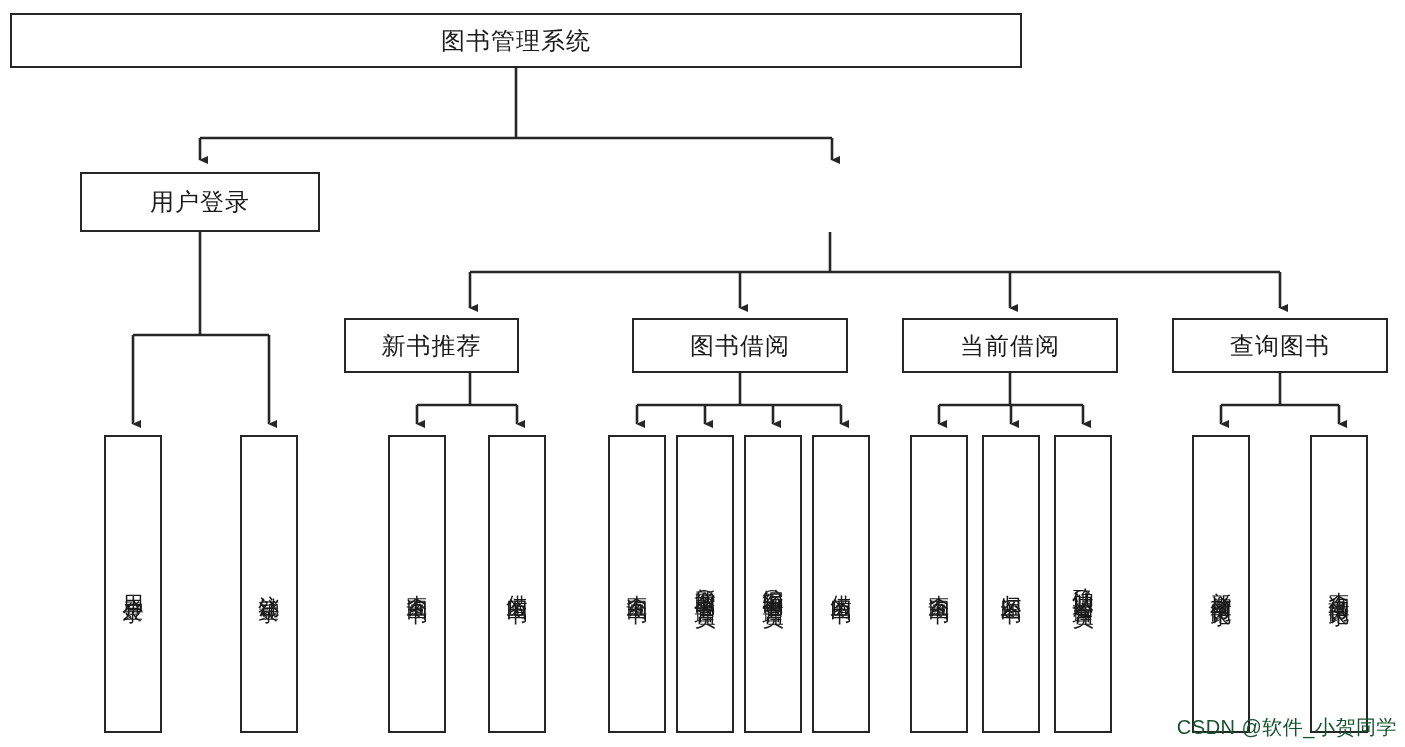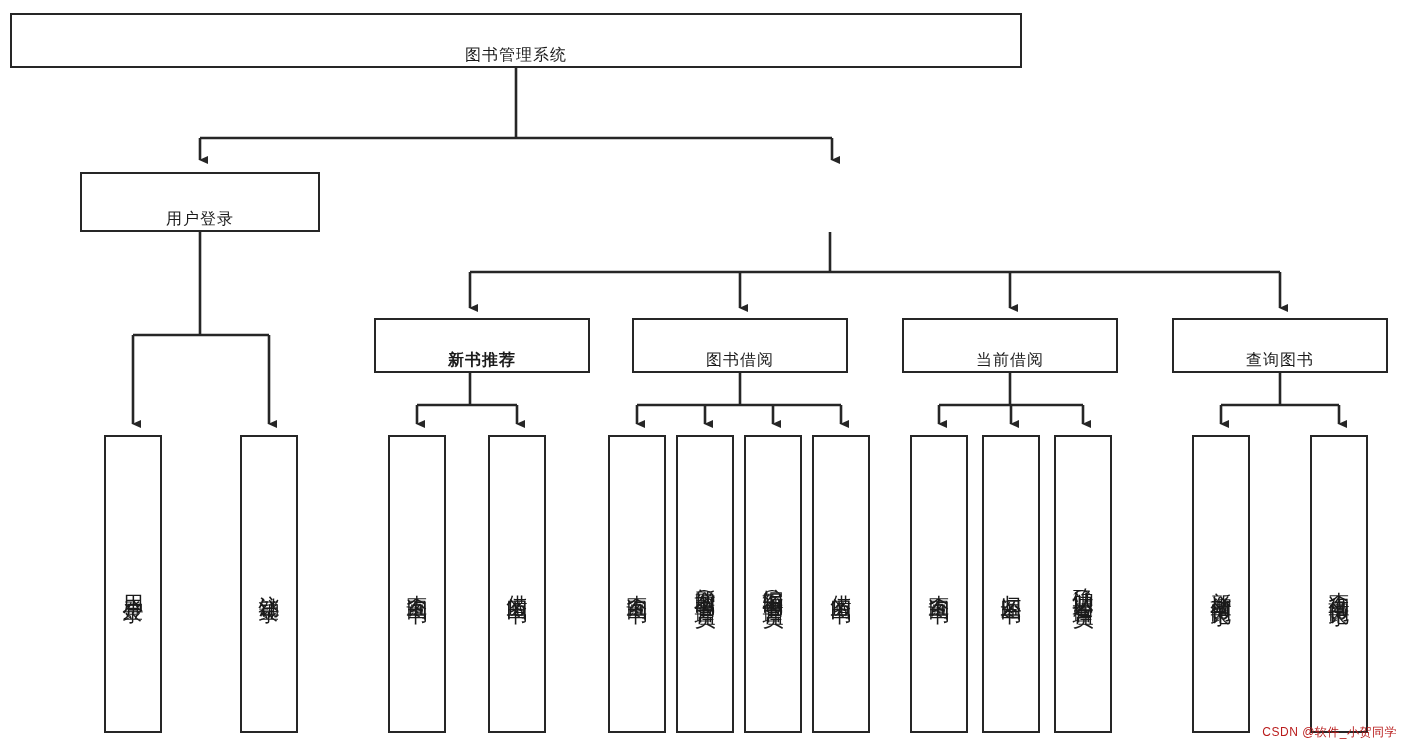--- a/index.html
+++ b/index.html
@@ -29,23 +29,22 @@
     position: absolute;
     box-sizing: border-box;
     border: 2px solid #262626;
     background: #ffffff;
     display: flex;
     align-items: center;
     justify-content: center;
     color: #1a1a1a;
   }
   .node.horiz {
-    font-size: 16px;
+    font-size: 24px;
     letter-spacing: 1px;
-    align-items: flex-end;
   }
   .node.vert {
     writing-mode: vertical-rl;
     text-orientation: upright;
     font-size: 21px;
     letter-spacing: 3px;
     padding: 6px 0;
     align-items: center;
     justify-content: center;
     line-height: 1.05;
@@ -55,22 +54,22 @@
     text-orientation: upright;
     white-space: nowrap;
   }
   .node-label {
     display: block;
   }
   #watermark {
     position: absolute;
     right: 8px;
     bottom: 6px;
-    font-size: 12px;
-    color: #b91c1c;
+    font-size: 20px;
+    color: #14532d;
     white-space: nowrap;
     letter-spacing: 0.5px;
   }
 </style>
 </head>
 <body>
 
 <div id="diagram-root">
 
   <svg class="connectors" viewBox="0 0 1405 747" xmlns="http://www.w3.org/2000/svg">
@@ -136,21 +135,21 @@
   </svg>
 
   <div class="node horiz" id="node-root" style="left: 10px; top: 13px; width: 1012px; height: 55px;">
     <span class="node-label">图书管理系统</span>
   </div>
 
   <div class="node horiz" id="node-l2-0" style="left: 80px; top: 172px; width: 240px; height: 60px;">
     <span class="node-label">用户登录</span>
   </div>
 
-  <div class="node horiz" id="node-l3-0" style="left: 374px; top: 318px; width: 216px; height: 55px; font-weight: bold;">
+  <div class="node horiz" id="node-l3-0" style="left: 344px; top: 318px; width: 175px; height: 55px;">
     <span class="node-label">新书推荐</span>
   </div>
   <div class="node horiz" id="node-l3-1" style="left: 632px; top: 318px; width: 216px; height: 55px;">
     <span class="node-label">图书借阅</span>
   </div>
   <div class="node horiz" id="node-l3-2" style="left: 902px; top: 318px; width: 216px; height: 55px;">
     <span class="node-label">当前借阅</span>
   </div>
   <div class="node horiz" id="node-l3-3" style="left: 1172px; top: 318px; width: 216px; height: 55px;">
     <span class="node-label">查询图书</span>

